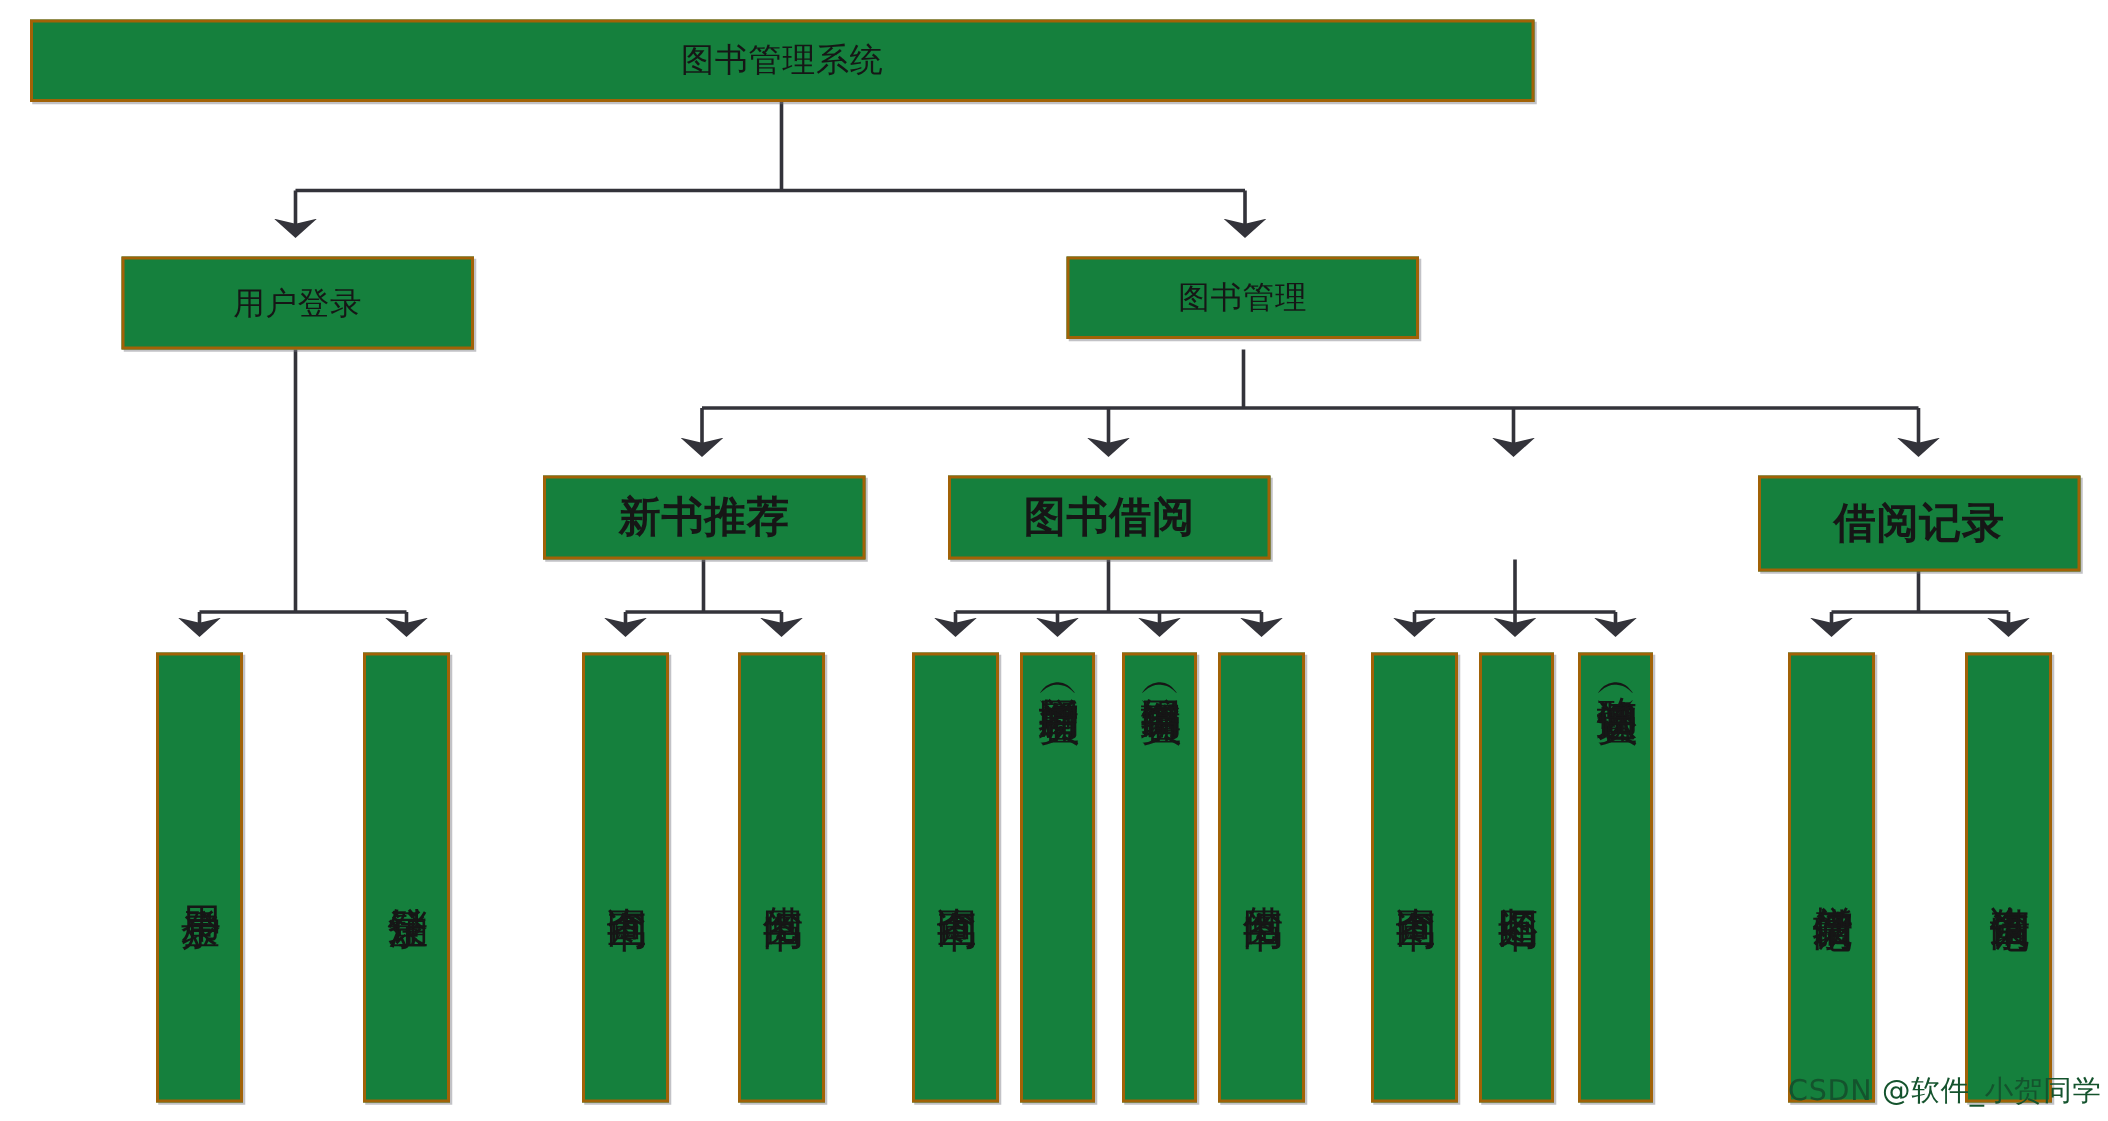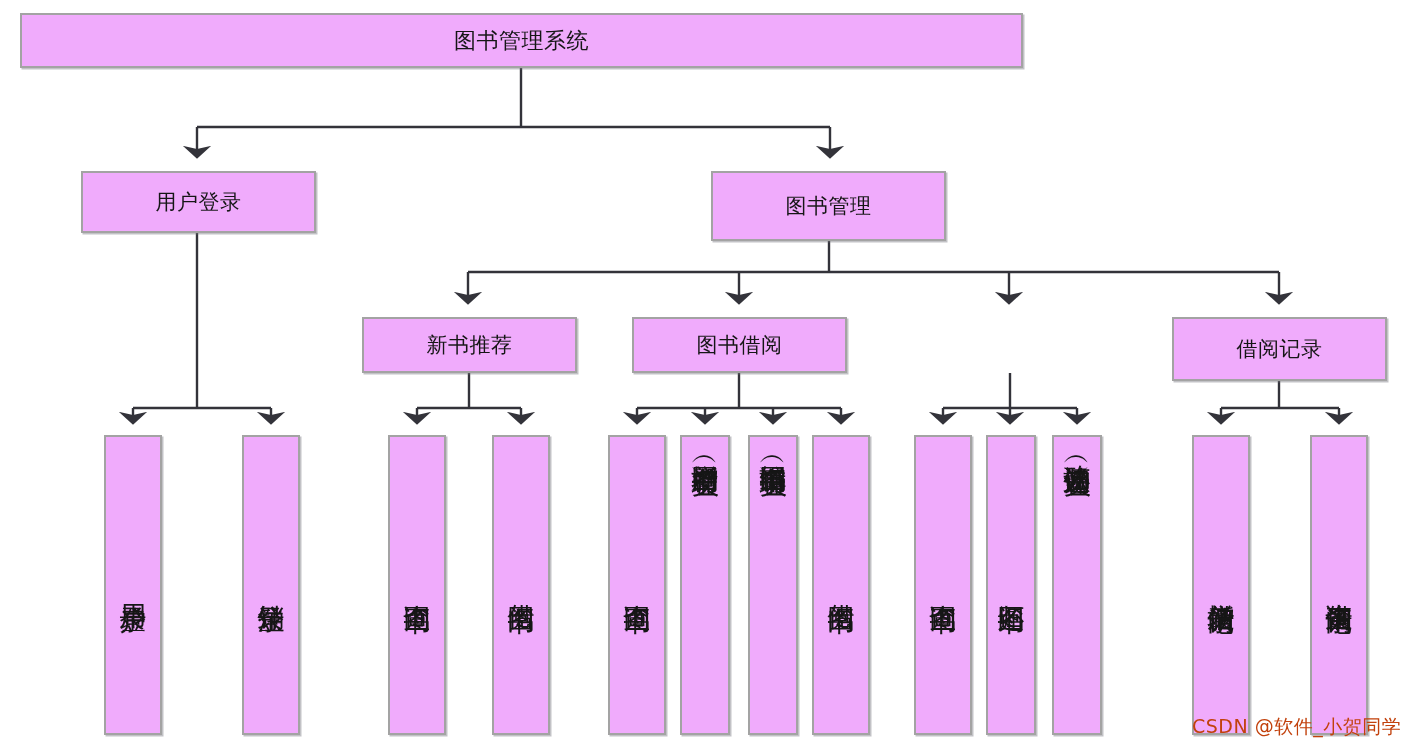--- a/index.html
+++ b/index.html
@@ -18,39 +18,39 @@
   svg#edges{
     position:absolute;
     left:0; top:0;
     width:1405px;
     height:747px;
     pointer-events:none;
   }
   .node{
     position:absolute;
     box-sizing:border-box;
-    background:#f0abfc;
-    border:2px solid #a3a3a3;
+    background:#15803d;
+    border:2px solid #a16207;
     box-shadow:1.5px 1.5px 0 0 rgba(120,120,128,0.45);
     display:flex;
     align-items:center;
     justify-content:center;
     z-index:2;
   }
   .node .label{
     font-size:21px;
     line-height:1.15;
     letter-spacing:0.5px;
     color:#161616;
     white-space:nowrap;
     user-select:none;
   }
   .node.root .label{font-size:22px;}
   .node.level2 .label{font-size:21px;}
-  .node.level3 .label{font-size:21px;}
+  .node.level3 .label{font-size:28px;font-weight:bold;}
 
   
   .node.leaf{
     align-items:flex-start;
     justify-content:center;
     padding-top:6px;
   }
   .node.leaf .label{
     writing-mode:vertical-rl;
     text-orientation:upright;
@@ -60,21 +60,21 @@
     white-space:nowrap;
     height:auto;
   }
   .node.leaf.centered{
     align-items:center;
     padding-top:0;
   }
   .watermark{
     position:absolute;
     font-size:19px;
-    color:#c2410c;
+    color:#14532d;
     letter-spacing:0.5px;
     white-space:nowrap;
     z-index:5;
     user-select:none;
   }
 </style>
 </head>
 <body>
 
 <div id="canvas">
@@ -129,21 +129,21 @@
     </g>
   </svg>
 
   <div class="node root" style="left:20px; top:13px; width:1003px; height:55px;">
     <span class="label">图书管理系统</span>
   </div>
 
   <div class="node level2" style="left:81px; top:171px; width:235px; height:62px;">
     <span class="label">用户登录</span>
   </div>
-  <div class="node level2" style="left:711px; top:171px; width:235px; height:70px;">
+  <div class="node level2" style="left:711px; top:171px; width:235px; height:55px;">
     <span class="label">图书管理</span>
   </div>
 
   <div class="node level3" style="left:362px; top:317px; width:215px; height:56px;">
     <span class="label">新书推荐</span>
   </div>
   <div class="node level3" style="left:632px; top:317px; width:215px; height:56px;">
     <span class="label">图书借阅</span>
   </div>
   <div class="node level3" style="left:1172px; top:317px; width:215px; height:64px;">

